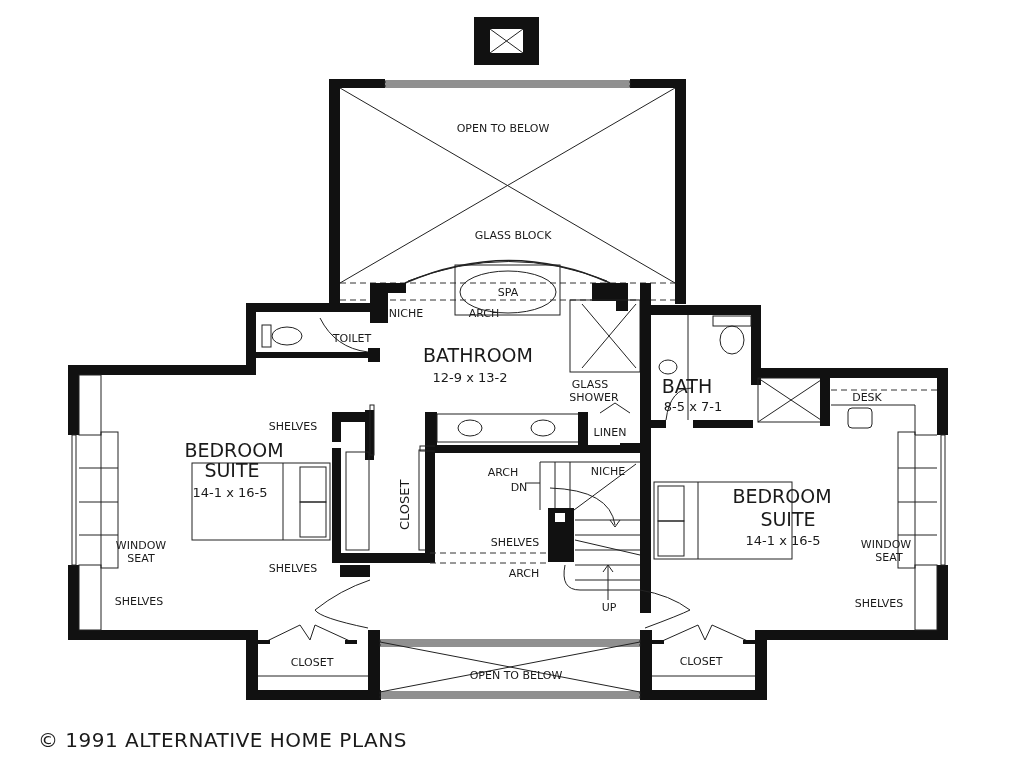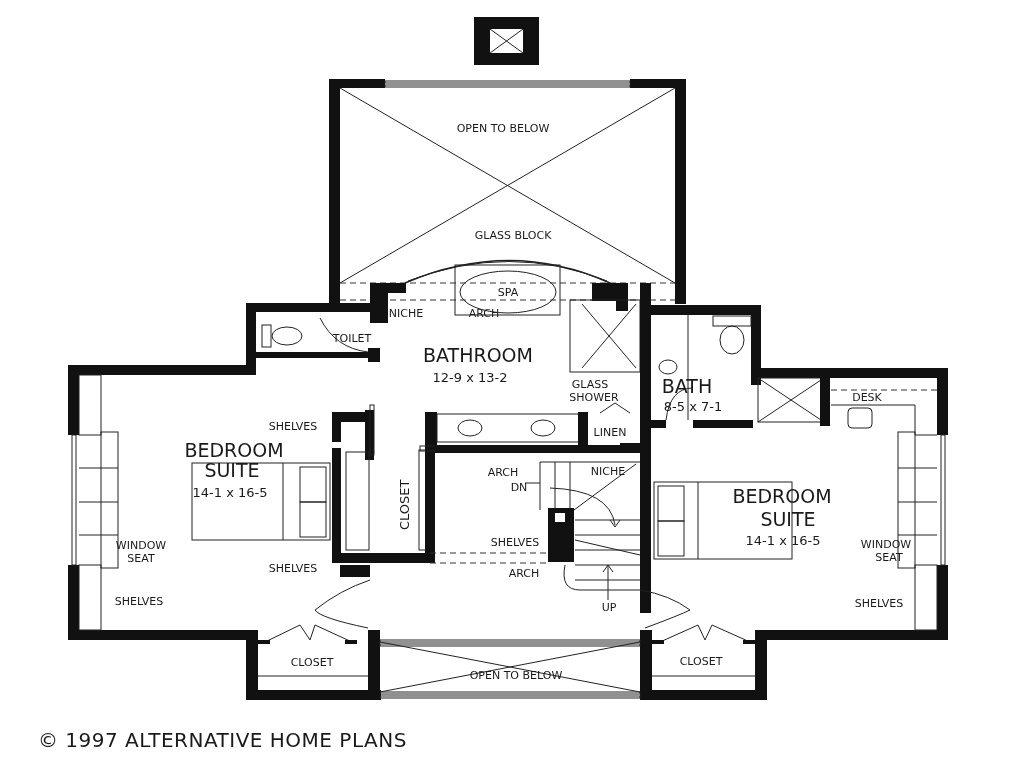--- a/index.html
+++ b/index.html
@@ -251,13 +251,13 @@
     <text x="886" y="548" text-anchor="middle" class="lbl sm">WINDOW</text>
     <text x="889" y="561" text-anchor="middle" class="lbl sm">SEAT</text>
     <text x="879" y="607" text-anchor="middle" class="lbl sm">SHELVES</text>
 
     <text x="312" y="666" text-anchor="middle" class="lbl sm">CLOSET</text>
     <text x="701" y="665" text-anchor="middle" class="lbl sm">CLOSET</text>
     <text x="516" y="679" text-anchor="middle" class="lbl sm">OPEN TO BELOW</text>
   </g>
 </svg>
 
-<div class="copyright">© 1997 ALTERNATIVE HOME PLANS</div>
+<div class="copyright">© 1991 ALTERNATIVE HOME PLANS</div>
 
 </body></html>

